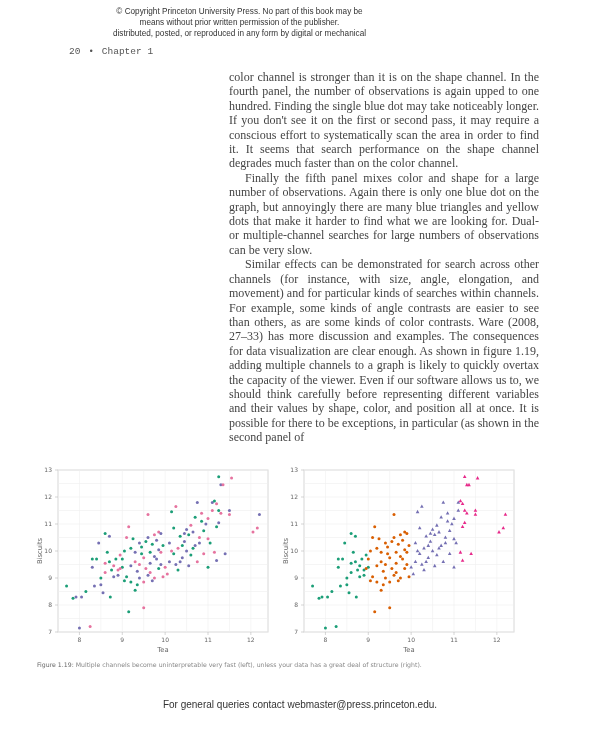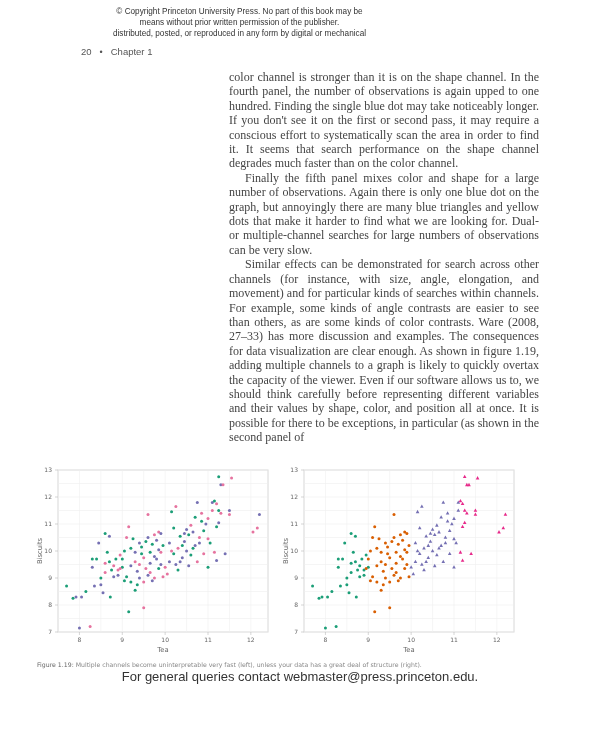--- a/index.html
+++ b/index.html
@@ -2,22 +2,22 @@
 <html><head>
 <meta charset="utf-8">
 <style>
   html, body { margin: 0; padding: 0; background: #ffffff; }
   body { width: 600px; height: 750px; position: relative; overflow: hidden; }
   .copyright {
     position: absolute; left: 0; top: 6px; width: 479px; text-align: center;
     font-family: "Liberation Sans", sans-serif; font-size: 8.2px; line-height: 11px; color: #333;
   }
   .running-head {
-    position: absolute; left: 81px; top: 46px;
-    font-family: Liberation Sans, sans-serif; font-size: 9.5px; color: #555;
+    position: absolute; left: 69px; top: 46px;
+    font-family: Liberation Mono, monospace; font-size: 9.5px; color: #555;
     display: flex; gap: 8px; align-items: center;
   }
   .running-head .dot { font-size: 9px; }
   .body-text {
     position: absolute; left: 229px; top: 70px; width: 310px;
     font-family: "Liberation Serif", serif; font-size: 12px; line-height: 14.4px; color: #444;
     text-align: justify;
   }
   .body-text p { margin: 0; text-indent: 0; }
   .body-text p.indent { text-indent: 16px; }
@@ -27,22 +27,22 @@
   .figure svg { position: absolute; top: 0; }
   .axis-label, .tick-label { font-family: "DejaVu Sans", sans-serif; fill: #666; }
   .tick-label { font-size: 6px; }
   .axis-label { font-size: 6.8px; }
   .caption {
     position: absolute; left: 37px; top: 661px; width: 540px;
     font-family: "DejaVu Sans", sans-serif; font-size: 6.2px; color: #888;
   }
   .caption .fig-num { color: #666; }
   .footer {
-    position: absolute; left: 0; top: 669px; width: 600px; text-align: center;
-    font-family: "Liberation Sans", sans-serif; font-size: 13px; color: #333;
+    position: absolute; left: 0; top: 699px; width: 600px; text-align: center;
+    font-family: "Liberation Sans", sans-serif; font-size: 10px; color: #333;
   }
 </style>
 </head>
 <body>
 
 <div class="copyright">
   <div>© Copyright Princeton University Press. No part of this book may be</div>
   <div>means without prior written permission of the publisher.</div>
   <div>distributed, posted, or reproduced in any form by digital or mechanical</div>
 </div>

